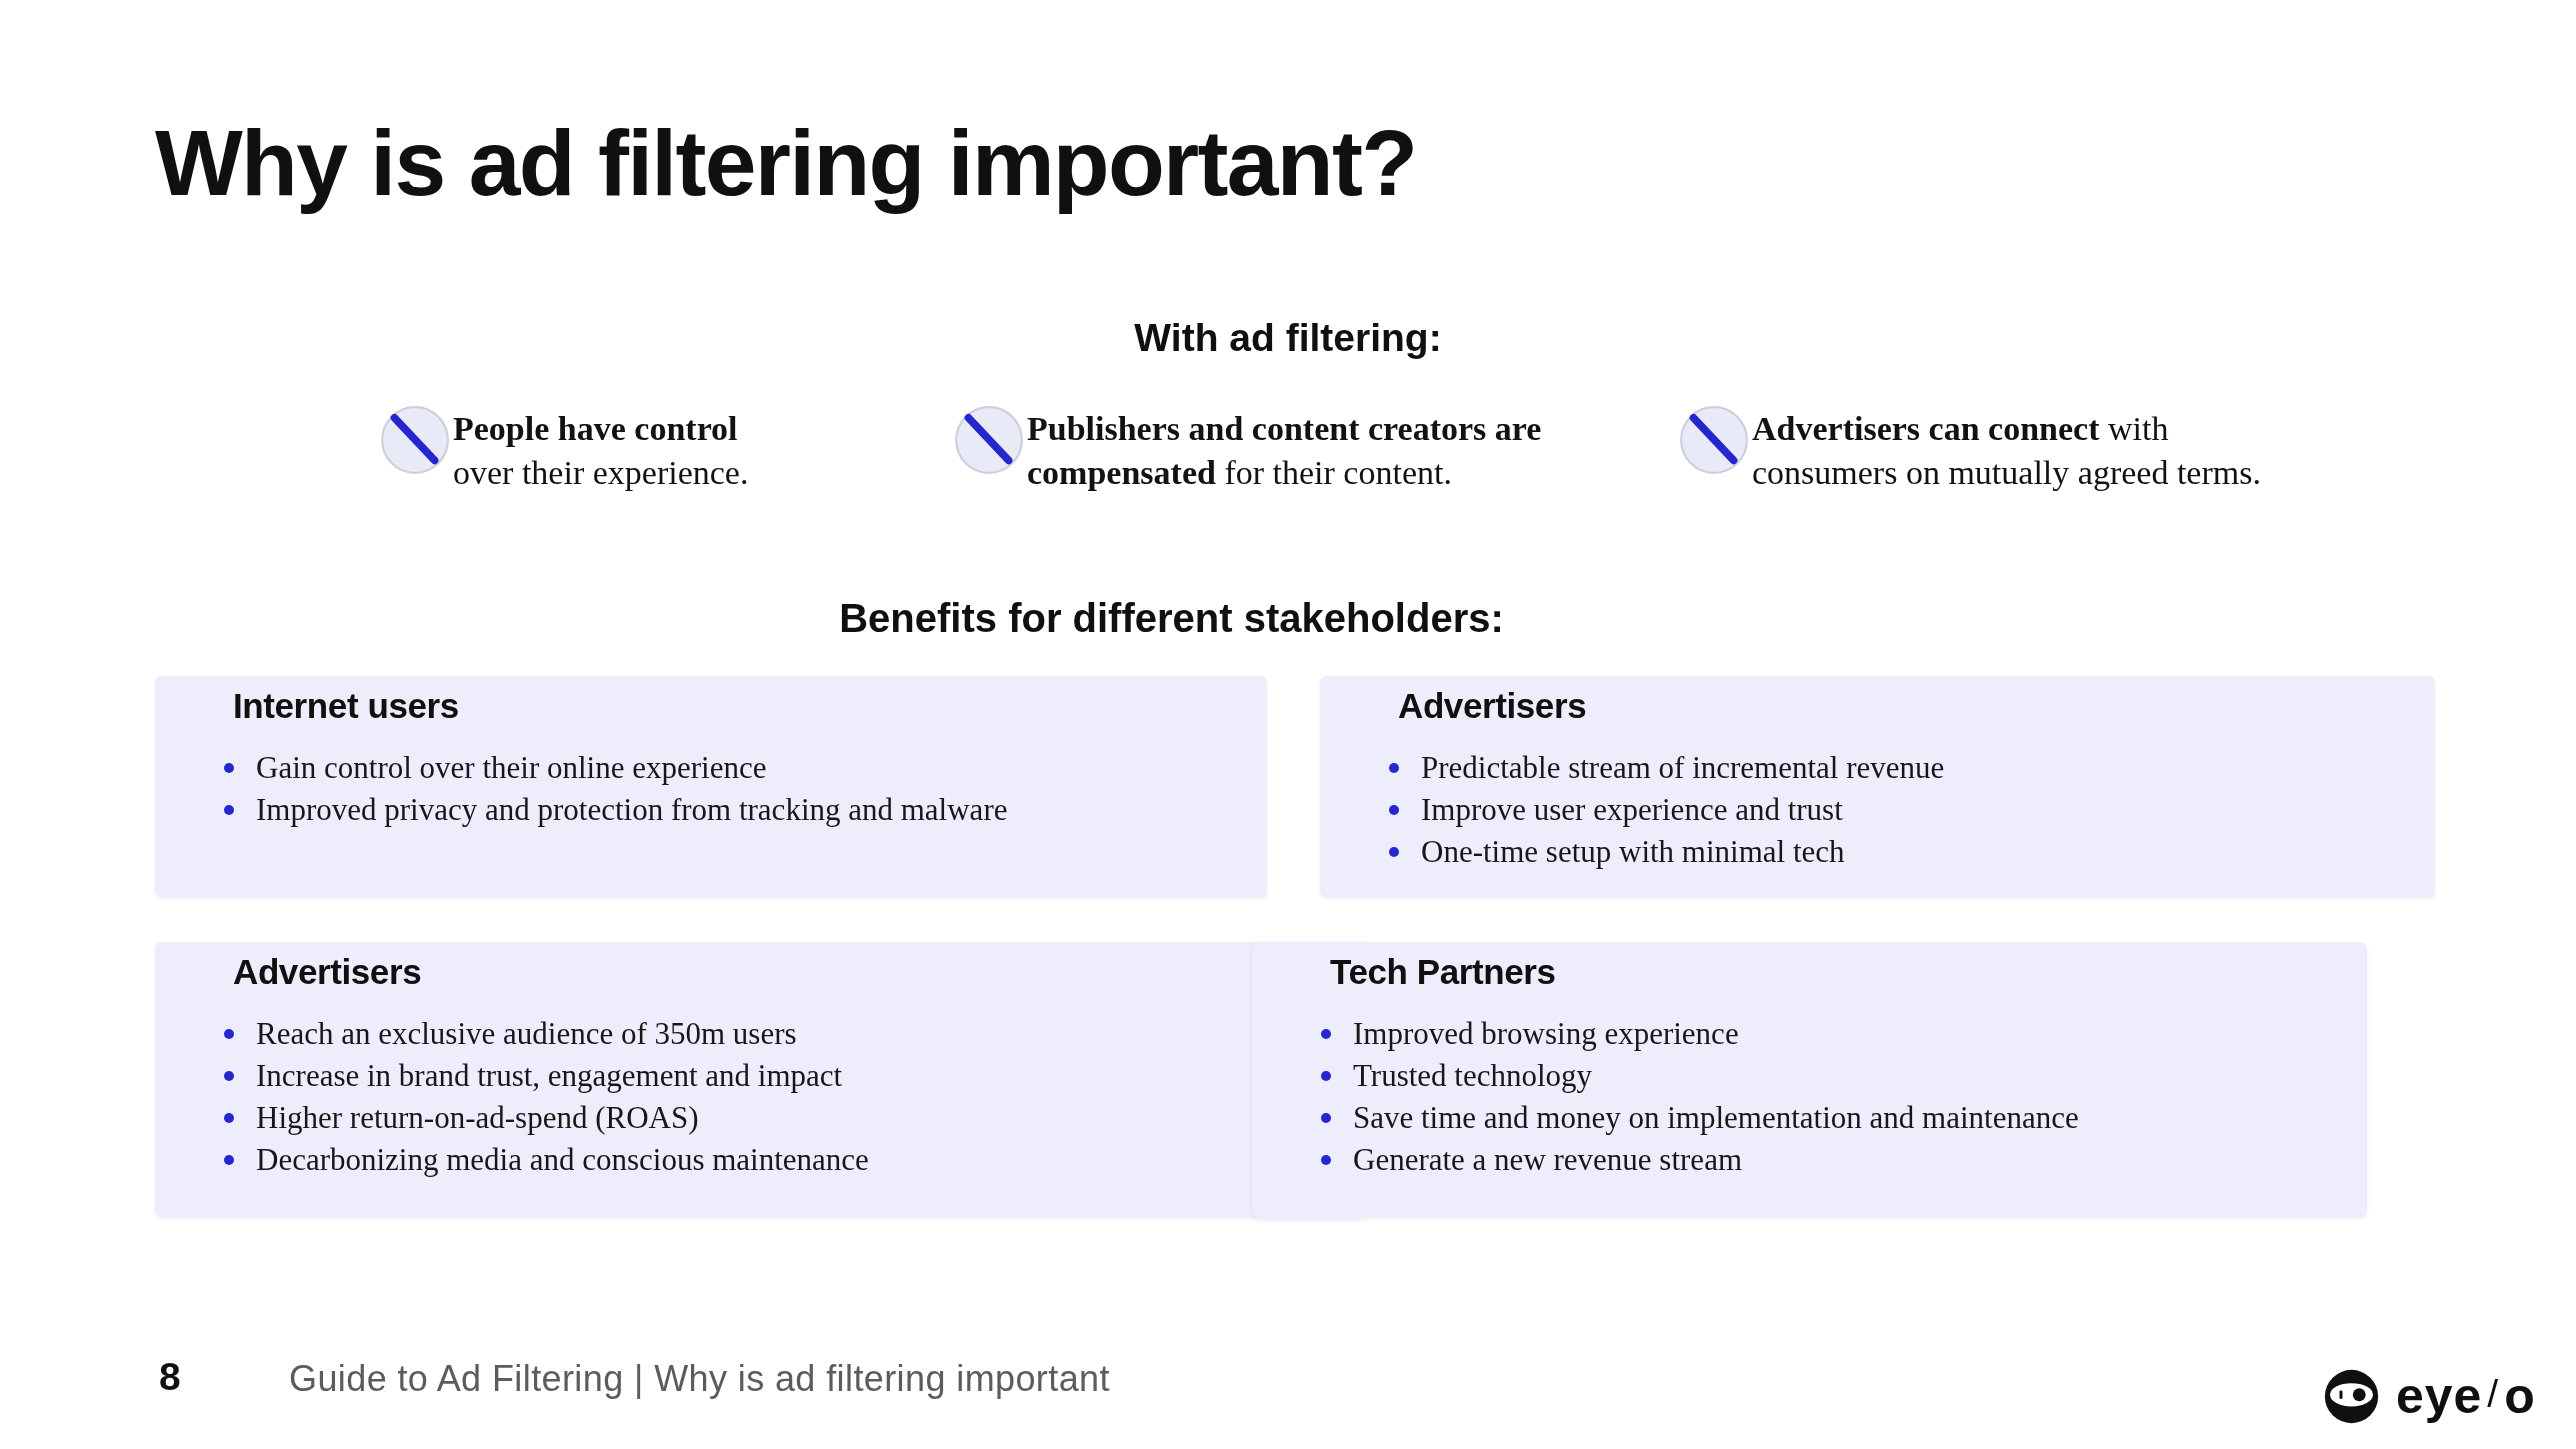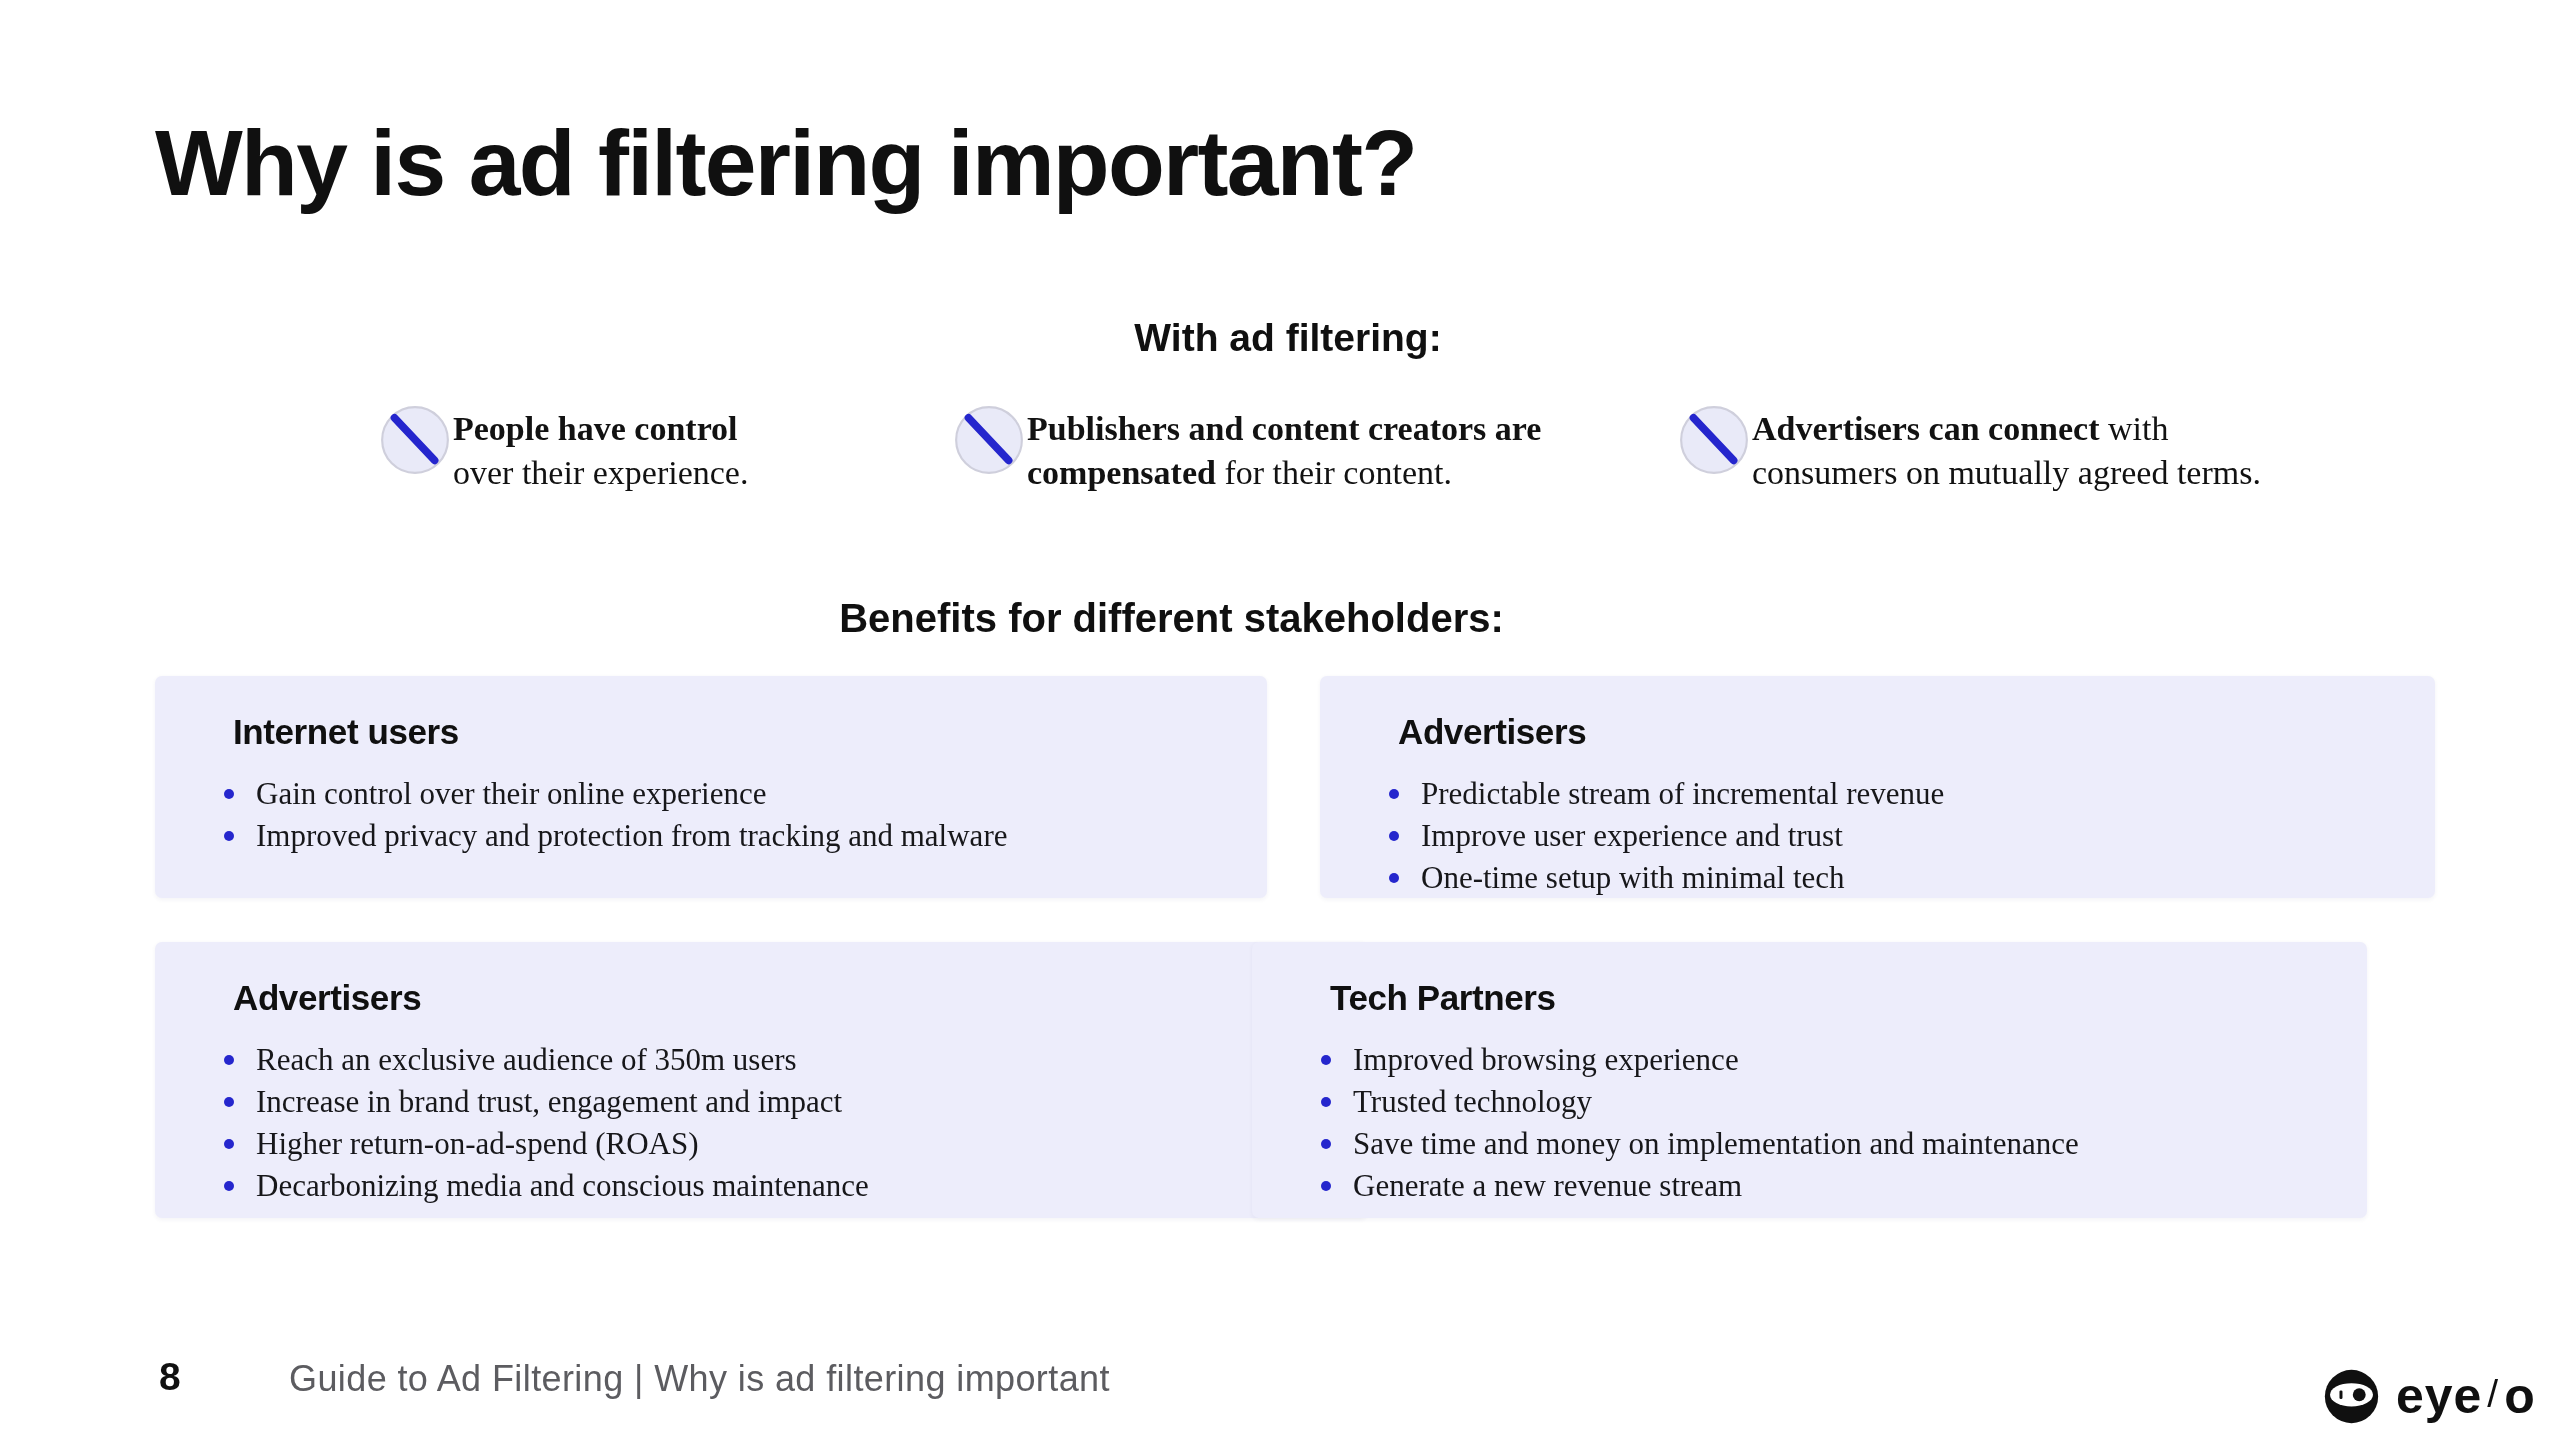--- a/index.html
+++ b/index.html
@@ -44,21 +44,21 @@
   .ftext .b { font-weight: bold; }
 
   .benefits-heading {
     position: absolute; left: 0; top: 596px; width: 2343px;
     text-align: center; font-size: 40px; font-weight: bold; color: #101010;
   }
 
   .card {
     position: absolute; background: var(--card-bg); border-radius: 6.9px;
     box-shadow: 0 1.7px 4.3px rgba(40,40,90,0.05);
-    padding-top: 36px;
+    padding-top: 10px;
   }
   .card-1 { left: 155px; top: 676px;  width: 1112px; height: 222px; }
   .card-2 { left: 1320px; top: 676px; width: 1115px; height: 222px; }
   .card-3 { left: 155px; top: 942px; width: 1212px; height: 276px; }
   .card-4 { left: 1252px; top: 942px; width: 1115px; height: 276px; }
 
   .card-title {
     margin-left: 78px; font-size: 35px; font-weight: bold; color: #101010;
     letter-spacing: -0.4px;
   }

